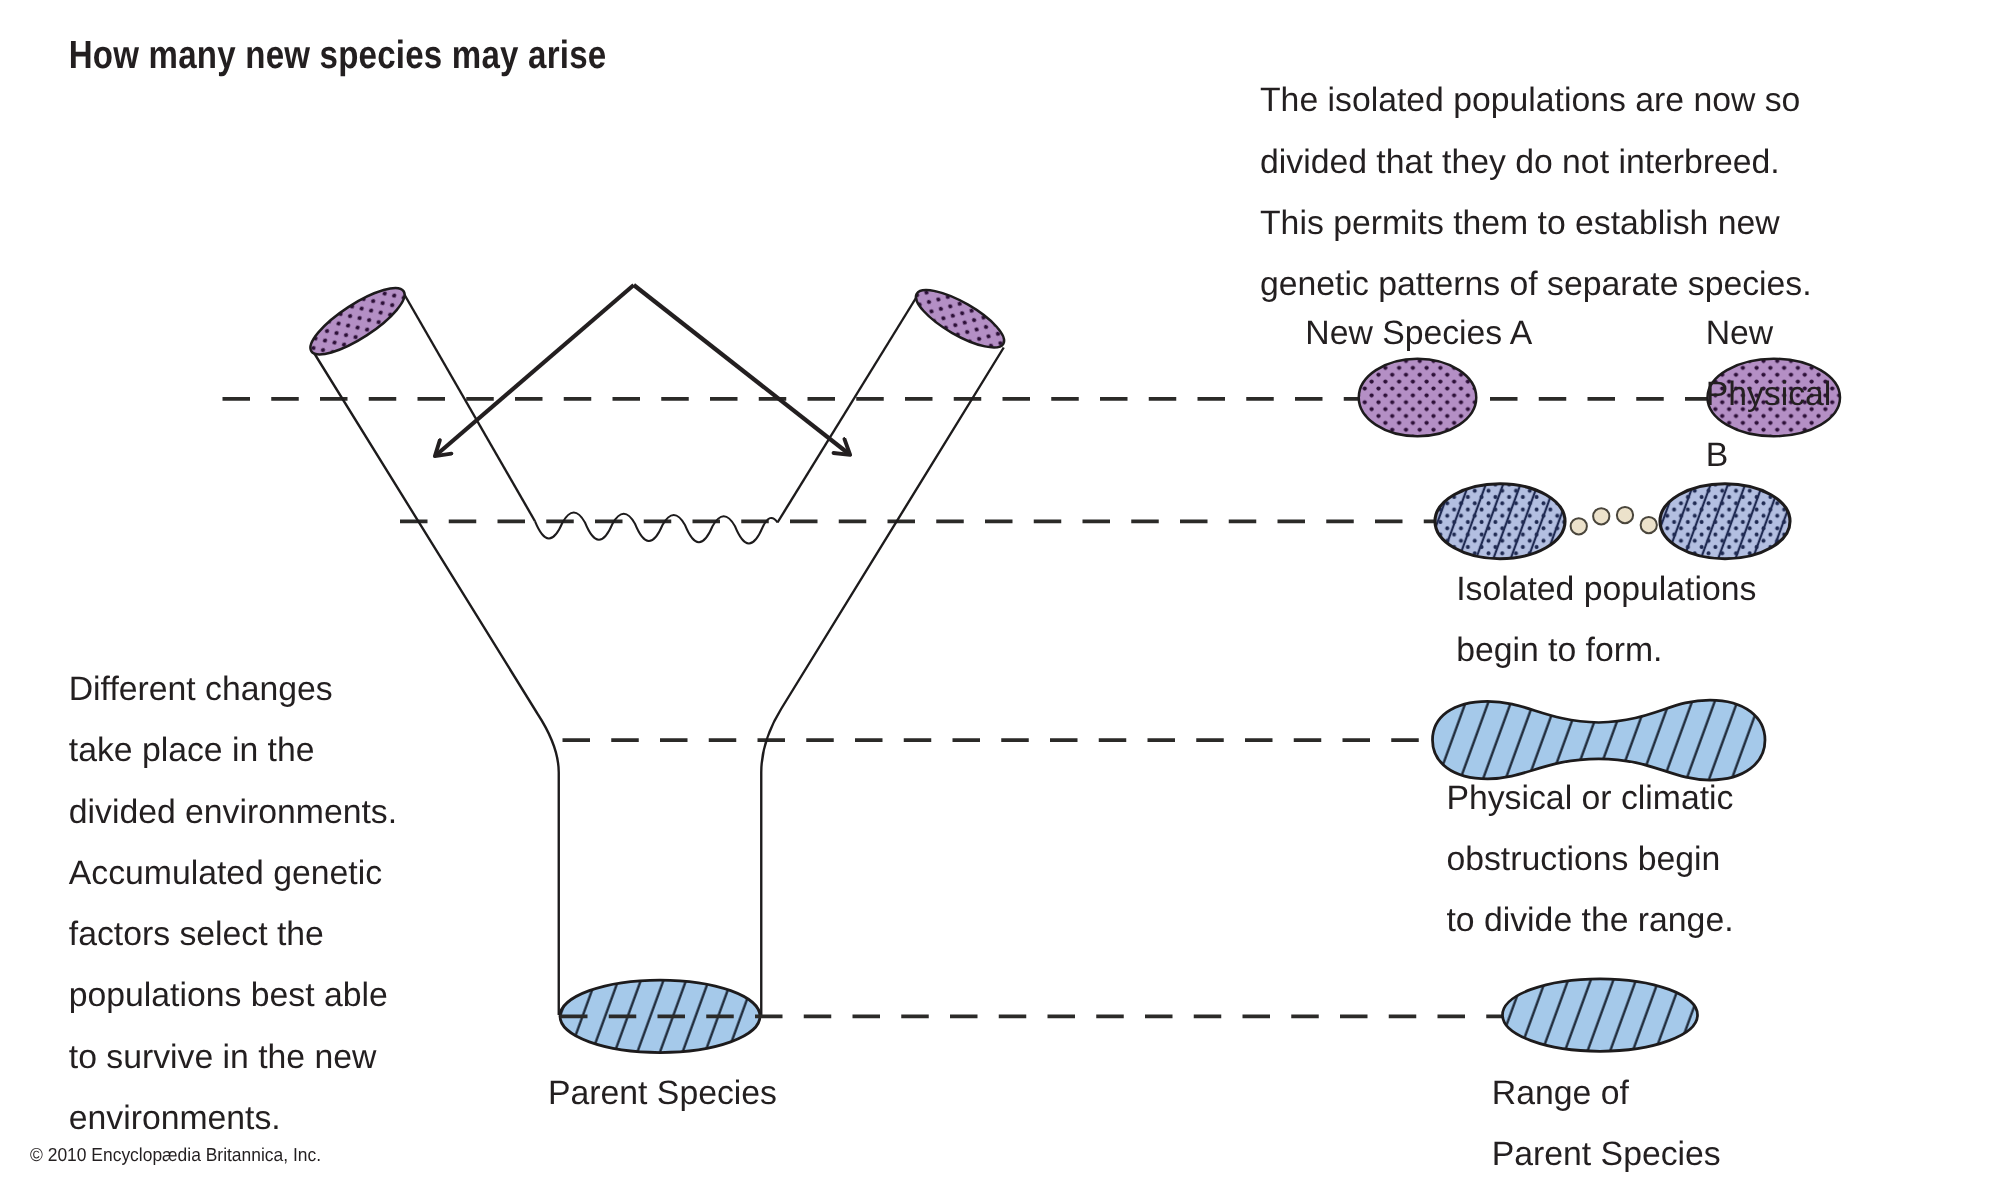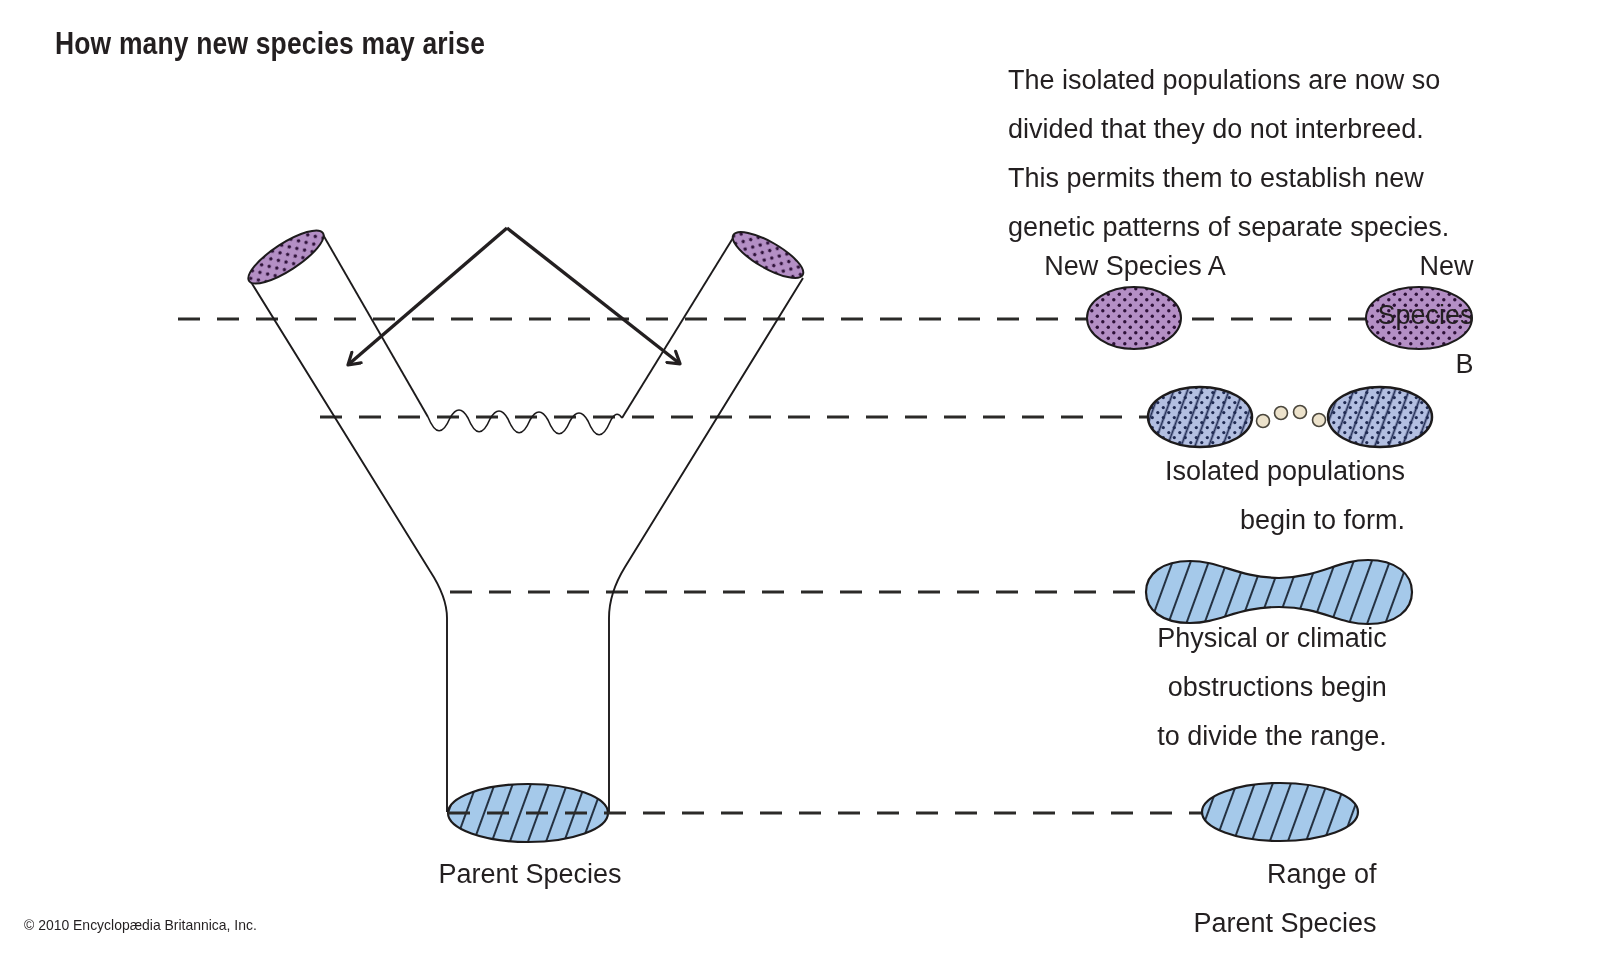--- a/index.html
+++ b/index.html
@@ -2,21 +2,21 @@
 <html><head>
 <meta charset="utf-8">
 <style>
   html,body{margin:0;padding:0;background:#ffffff;}
   .stage{
     position:relative;width:1528px;height:960px;background:#ffffff;overflow:hidden;
     font-family:"Liberation Sans","DejaVu Sans",sans-serif;color:#231f20;
   }
   .stage svg{position:absolute;left:0;top:0;}
   .txt{position:absolute;white-space:pre-line;line-height:49px;font-size:27px;color:#231f20;}
-  .centered{transform:translateX(-50%);text-align:right;}
+  .centered{transform:translateX(-50%);text-align:left;}
   .title{
     left:55px;top:24px;font-size:31.5px;font-weight:700;line-height:38px;
     transform:scaleX(0.84);transform-origin:left top;letter-spacing:0.2px;white-space:nowrap;
   }
   .para-right{left:1008px;top:56px;}
   .para-left{left:55px;top:527px;}
   .lbl-species-a{left:1135px;top:242px;}
   .lbl-species-b{left:1419px;top:242px;}
   .lbl-isolated{left:1285px;top:447px;}
   .lbl-obstruction{left:1272px;top:614px;}
@@ -112,24 +112,32 @@
     <ellipse cx="1280" cy="812" rx="78" ry="29" fill="url(#hatchBlue)" stroke-width="2.2" stroke="#1d1b1c"></ellipse>
   </svg>
 
   <div class="txt title">How many new species may arise</div>
 
   <div class="txt para-right">The isolated populations are now so
 divided that they do not interbreed.
 This permits them to establish new
 genetic patterns of separate species.</div>
 
+  <div class="txt para-left">Different changes
+take place in the
+divided environments.
+Accumulated genetic
+factors select the
+populations best able
+to survive in the new
+environments.</div>
 
   <div class="txt centered lbl-species-a">New Species A</div>
 
-  <div class="txt centered lbl-species-b">New Species B</div>
+  <div class="txt centered lbl-species-b">New Physical B</div>
 
   <div class="txt centered lbl-isolated">Isolated populations
 begin to form.</div>
 
   <div class="txt centered lbl-obstruction">Physical or climatic
 obstructions begin
 to divide the range.</div>
 
   <div class="txt centered lbl-range">Range of
 Parent Species</div>

